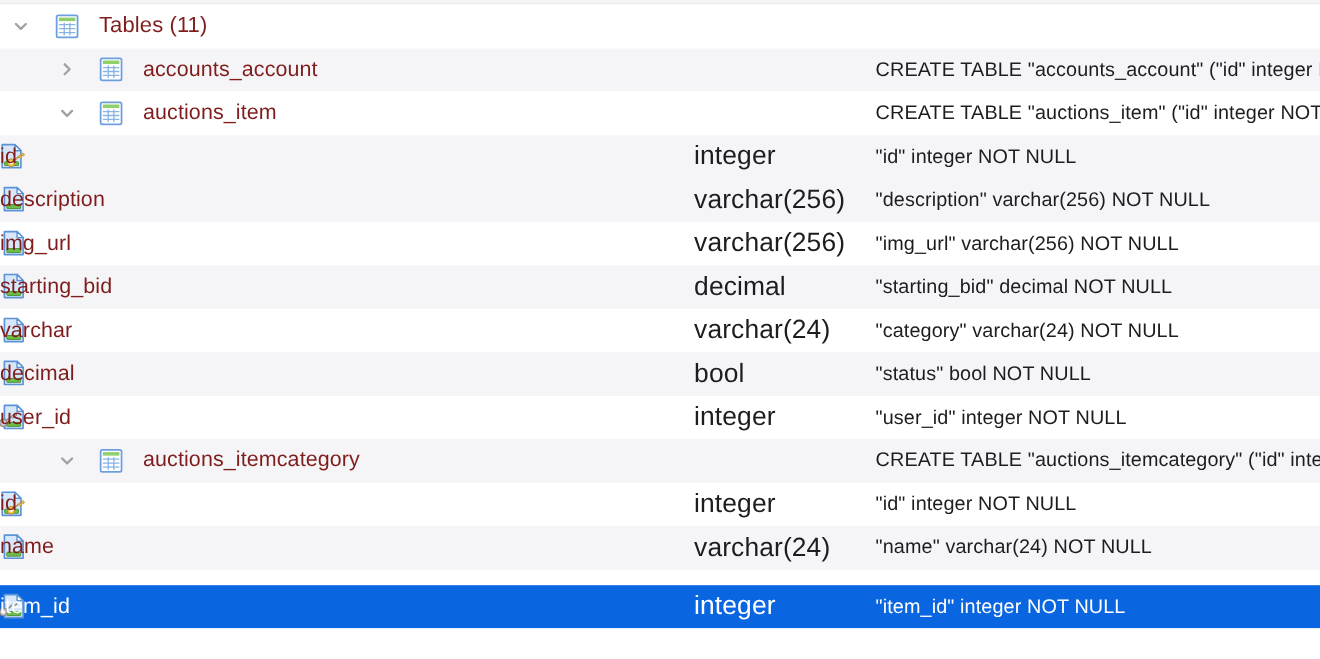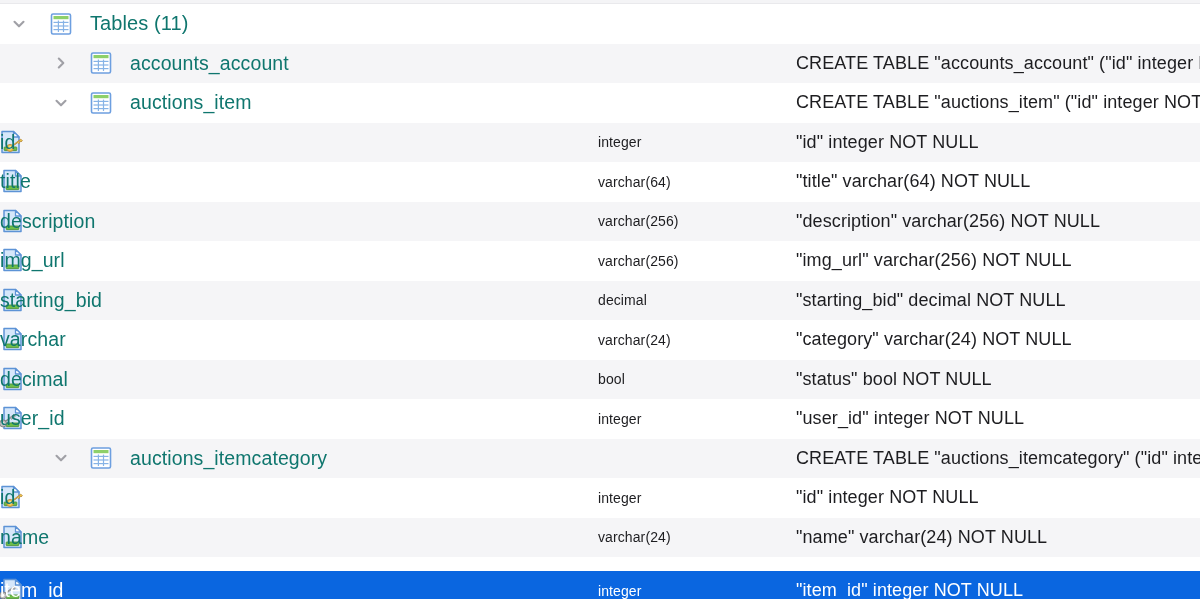--- a/index.html
+++ b/index.html
@@ -64,27 +64,27 @@
     display: flex;
     align-items: center;
     justify-content: center;
   }
   .icon svg { display: block; }
 
   
   .c-name {
     position: absolute;
     font-size: 19.5px;
-    color: #0f766e;
+    color: #7f1d1d;
     letter-spacing: 0.1px;
   }
   .c-type {
     position: absolute;
-    left: 598px;
-    font-size: 14px;
+    left: 631px;
+    font-size: 24px;
     color: #1d1d20;
     letter-spacing: 0.1px;
   }
   .c-sql {
     position: absolute;
     left: 796px;
     font-size: 18px;
     color: #1d1d20;
     letter-spacing: 0.1px;
   }
@@ -179,32 +179,20 @@
               <circle cx="5.6" cy="16.4" r="1.7" fill="#ffffff"></circle>
               <path d="M8.5 13.4 L18.6 5.6 L20.6 7.6 L18.9 9.0 L17.4 7.7 L16.2 8.7 L17.6 10.1 L16.1 11.3 L14.6 10.0 L11.4 12.5 Z" fill="#f0c74a" stroke="#b5873a" stroke-width="1.0" stroke-linejoin="round"></path>
             </g>
           </g>
         </svg>
       </span>
       <span class="c-name">id</span>
       <span class="c-type">integer</span>
       <span class="c-sql">"id" integer NOT NULL</span>
     </div>
-    <div class="row lvl-column plain">
-      <span class="icon">
-        <svg width="24" height="25" viewBox="0 0 24 25">
-          <path d="M3 1.5 h11.5 L20 7 v15.5 H3 Z" fill="#d6e7fa" stroke="#5d93d6" stroke-width="1.5" stroke-linejoin="round"></path>
-          <path d="M14.5 1.5 L20 7 h-5.5 Z" fill="#ffffff" stroke="#5d93d6" stroke-width="1.3" stroke-linejoin="round"></path>
-          <rect x="5.2" y="17" width="12.6" height="3.6" rx="0.6" fill="#6dbd4a" stroke="#4e9435" stroke-width="0.9"></rect>
-        </svg>
-      </span>
-      <span class="c-name">title</span>
-      <span class="c-type">varchar(64)</span>
-      <span class="c-sql">"title" varchar(64) NOT NULL</span>
-    </div>
     <div class="row lvl-column alt">
       <span class="icon">
         <svg width="24" height="25" viewBox="0 0 24 25">
           <path d="M3 1.5 h11.5 L20 7 v15.5 H3 Z" fill="#d6e7fa" stroke="#5d93d6" stroke-width="1.5" stroke-linejoin="round"></path>
           <path d="M14.5 1.5 L20 7 h-5.5 Z" fill="#ffffff" stroke="#5d93d6" stroke-width="1.3" stroke-linejoin="round"></path>
           <rect x="5.2" y="17" width="12.6" height="3.6" rx="0.6" fill="#6dbd4a" stroke="#4e9435" stroke-width="0.9"></rect>
         </svg>
       </span>
       <span class="c-name">description</span>
       <span class="c-type">varchar(256)</span>

